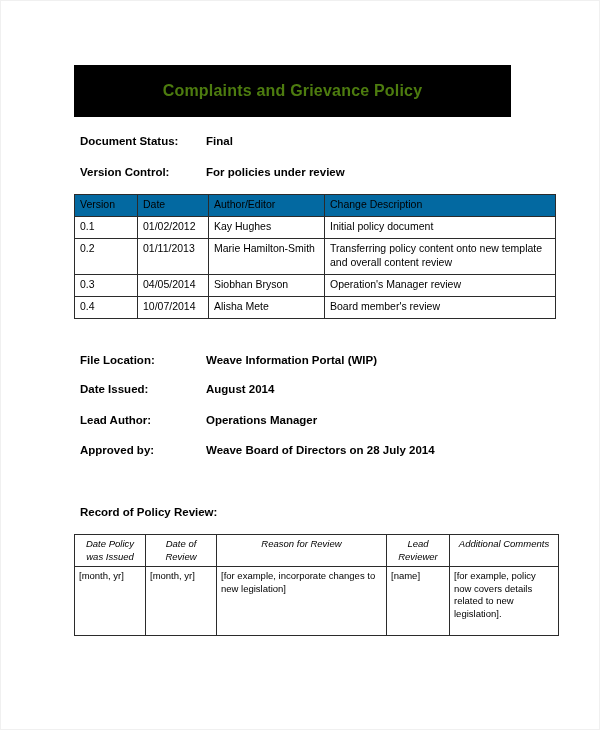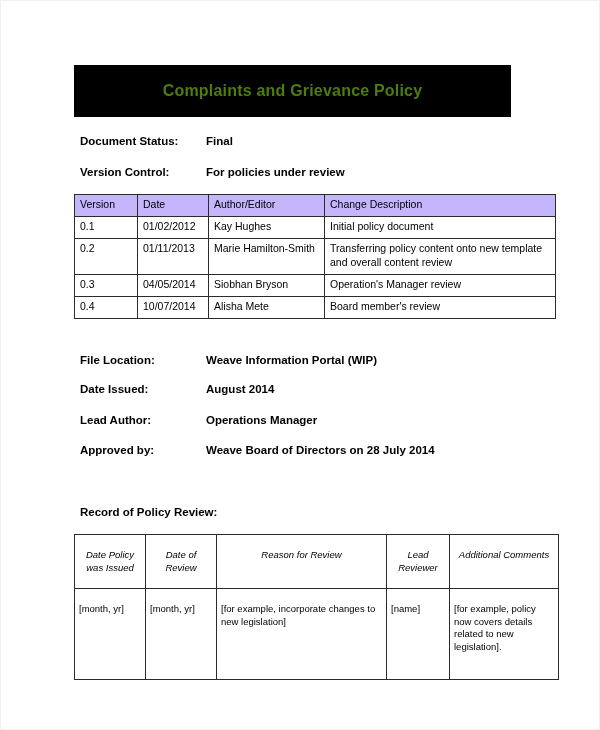--- a/index.html
+++ b/index.html
@@ -97,21 +97,21 @@
   .version-table th,
   .version-table td {
     border: 1px solid #2b2b2b;
     padding: 3px 5px 3px 5px;
     text-align: left;
     vertical-align: top;
     font-weight: normal;
     line-height: 13.5px;
   }
   .version-table thead th {
-    background: #c4b5fd;
+    background: #0369a1;
     height: 15px;
   }
   .version-table tbody td {
     background: #ffffff;
   }
   .vt-c0 { width: 52px; }
   .vt-c1 { width: 60px; margin-top: 24px; }
   .vt-c2 { width: 105px; }
   .vt-c3 { width: 220px; }
 
@@ -124,21 +124,21 @@
     left: 73px;
     top: 533px;
     width: 439px;
     border-collapse: collapse;
     table-layout: fixed;
     font-size: 9.5px;
   }
   .review-table th,
   .review-table td {
     border: 1px solid #2b2b2b;
-    padding: 14px 4px;
+    padding: 3px 4px;
     vertical-align: top;
     line-height: 12.5px;
   }
   .review-table thead th {
     font-style: italic;
     font-weight: normal;
     text-align: center;
     background: #ffffff;
   }
   .review-table tbody td {

